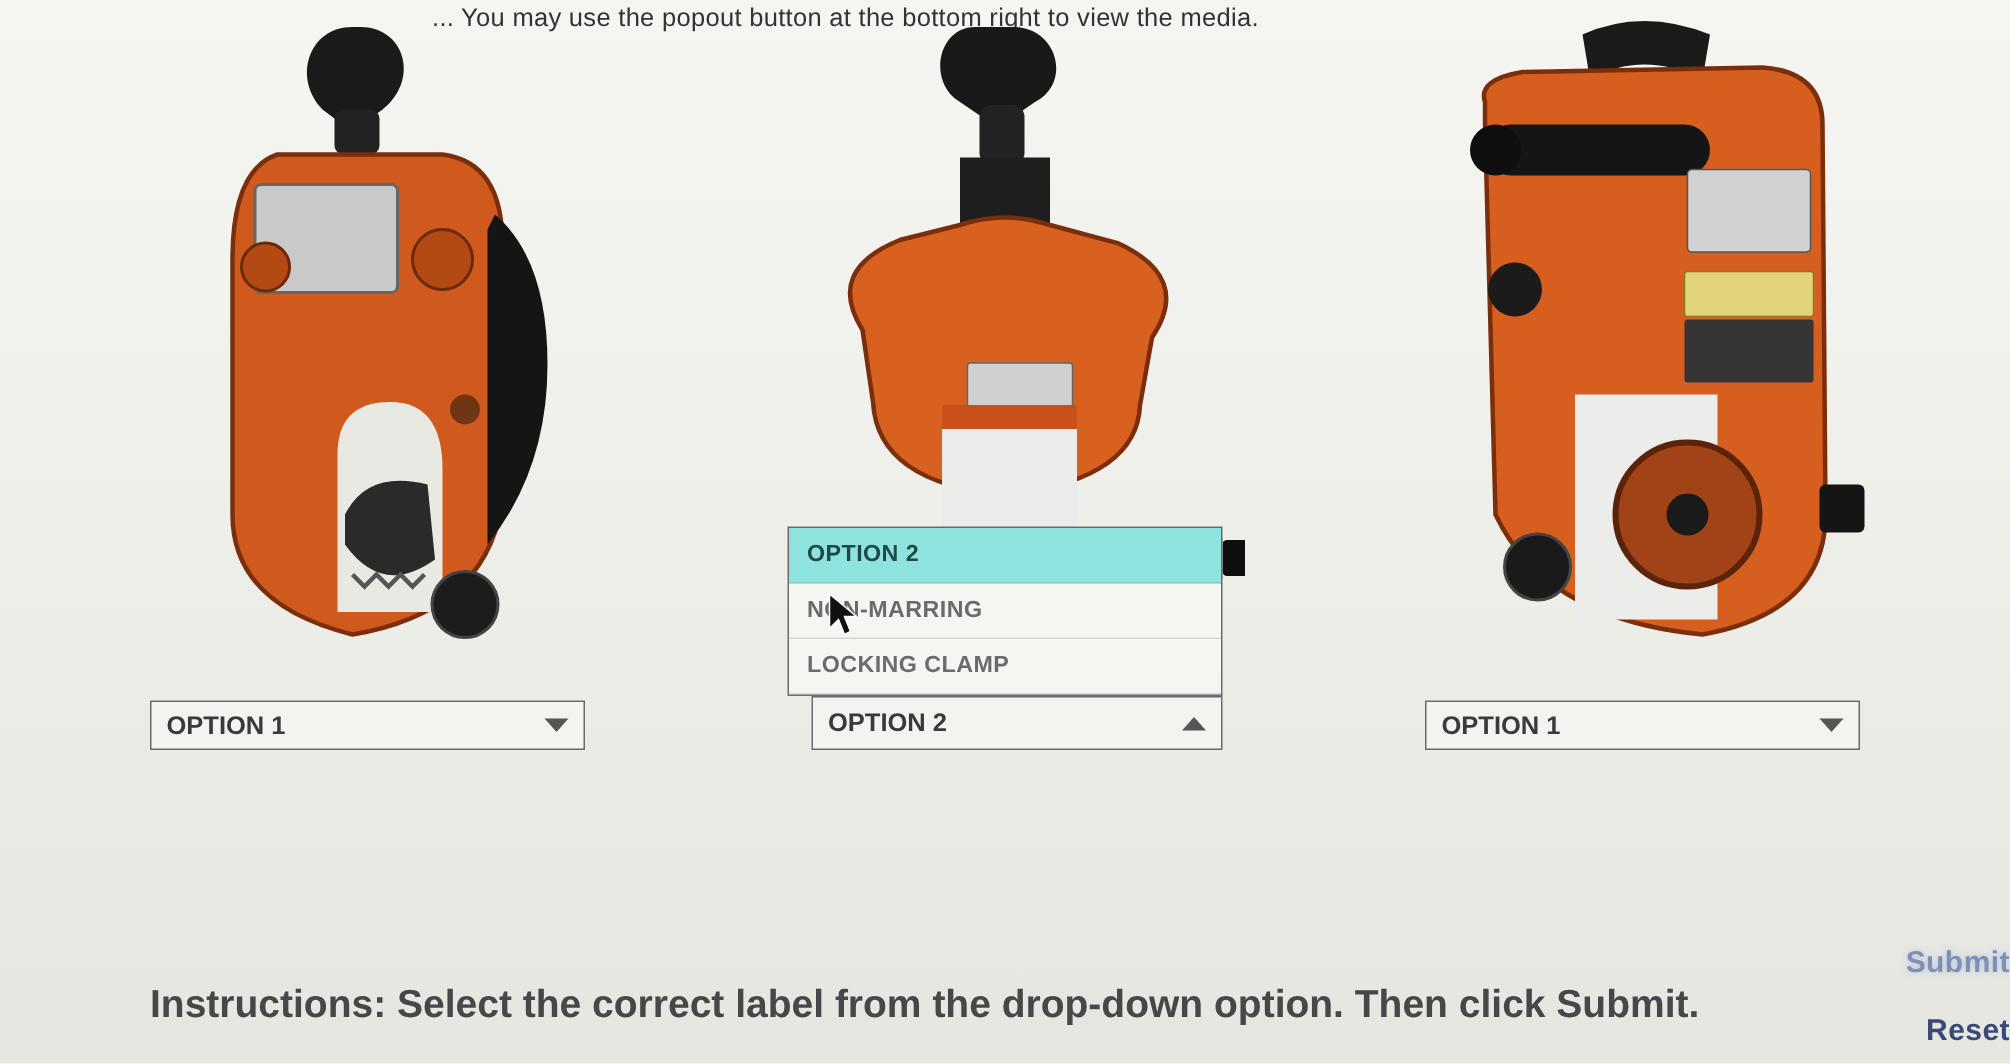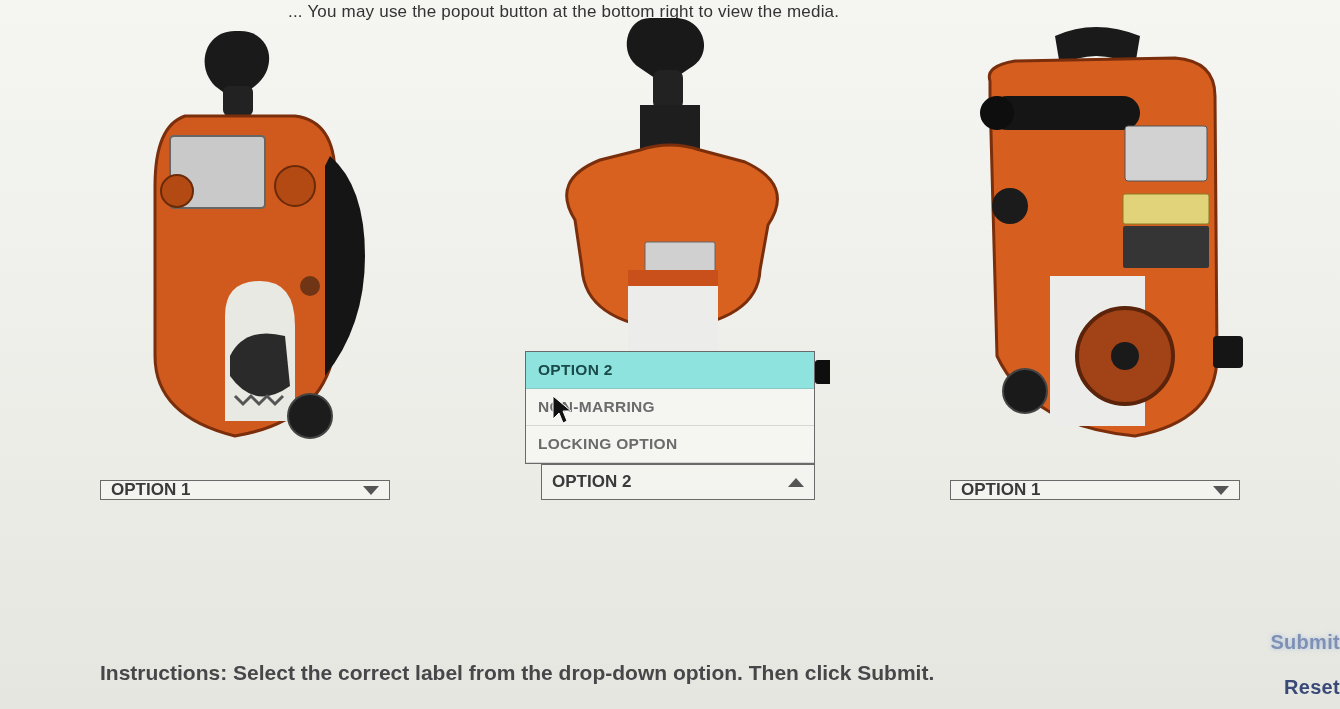--- a/index.html
+++ b/index.html
@@ -48,21 +48,21 @@
     
     .clamp1 svg { width: 100%; height: 100%; }
     
     .clamp2 svg { width: 100%; height: 100%; }
     
     .clamp3 svg { width: 100%; height: 100%; }
 
     .dropdown-closed {
       margin-top: 14px;
       width: 290px;
-      height: 20px;
+      height: 33px;
       border: 1.5px solid #6a6a6a;
       background: #f3f3f0;
       display: flex;
       align-items: center;
       justify-content: space-between;
       padding: 0 10px;
       font-size: 17px;
       font-weight: 600;
       color: #3a3a3a;
       cursor: pointer;
@@ -119,21 +119,21 @@
       border-bottom: 9px solid #555;
     }
     .instructions-bar {
       position: absolute;
       left: 100px;
       bottom: 24px;
       right: 20px;
       display: flex;
       align-items: center;
       justify-content: space-between;
-      font-size: 21px;
+      font-size: 26px;
       color: #47474a;
     }
     .instructions-text { font-weight: 500; }
     .instructions-text b { font-weight: 700; }
     .btn-col {
       position: absolute;
       right: -2px;
       bottom: 10px;
       display: flex;
       flex-direction: column;
@@ -219,21 +219,21 @@
 
         <rect x="250" y="345" width="55" height="34" rx="4" fill="#151515"></rect>
         <rect x="305" y="350" width="18" height="24" rx="3" fill="#0e0e0e"></rect>
       </svg>
     </div>
 
     <div class="dropdown-open-wrapper">
       <div class="dropdown-listbox">
         <div class="opt highlight">OPTION 2</div>
         <div class="opt">NON-MARRING</div>
-        <div class="opt">LOCKING OPTION</div>
+        <div class="opt">LOCKING CLAMP</div>
       </div>
       <div class="dropdown-open-trigger">
         <span>OPTION 2</span>
         <span class="chev-up"></span>
       </div>
     </div>
   </div>
 
   <div class="item">
     <div class="clamp-box clamp3">

